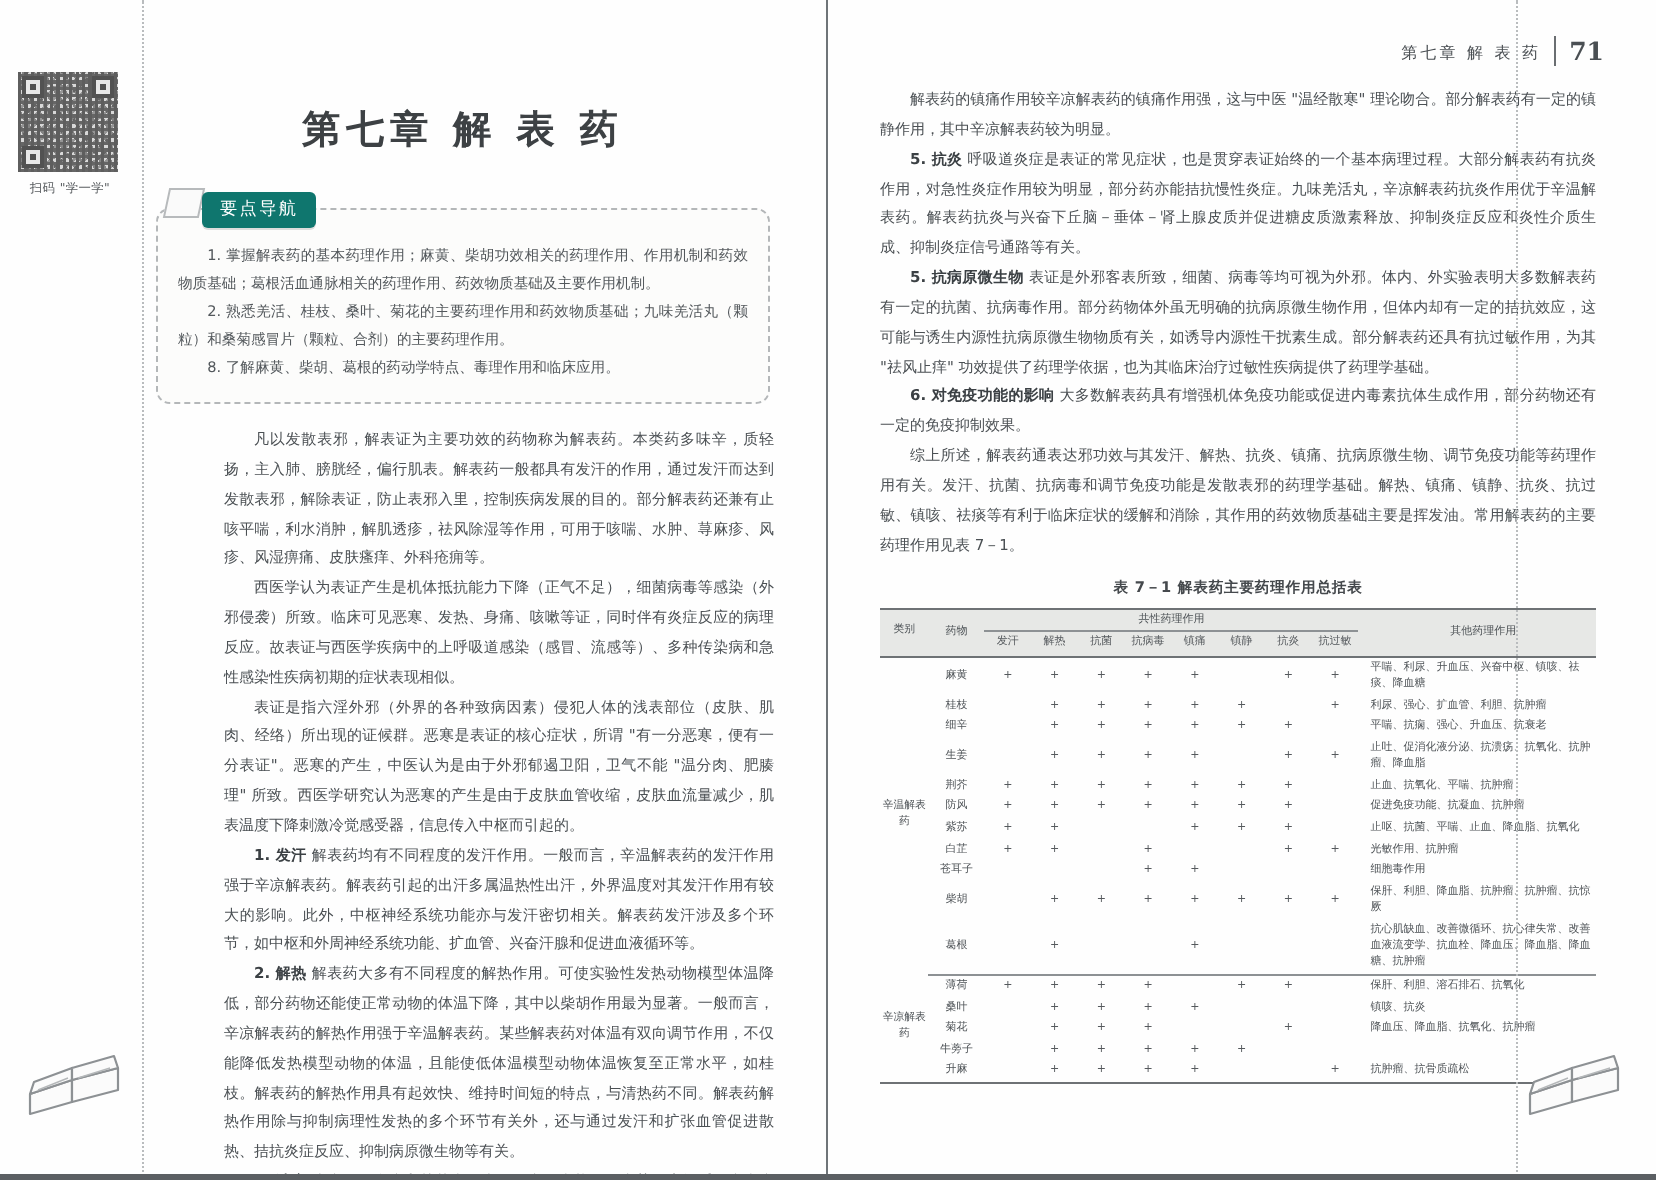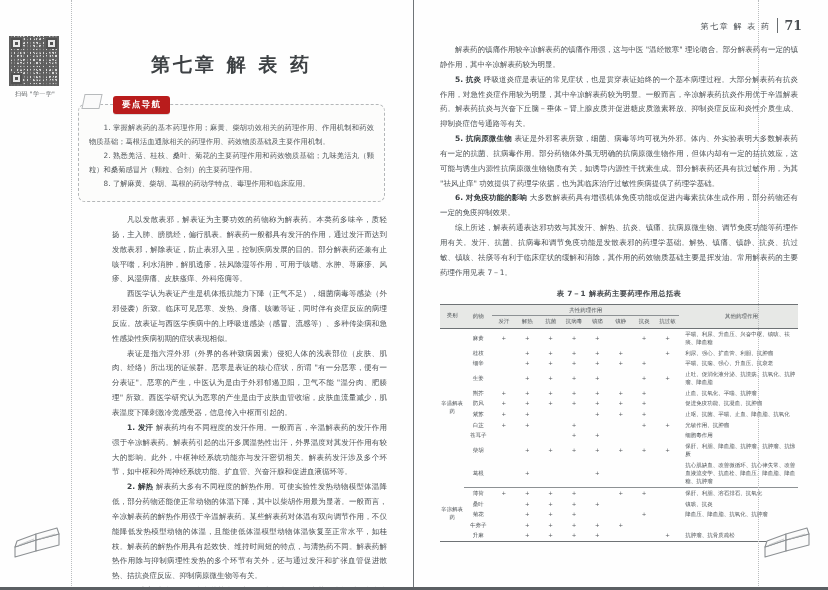--- a/index.html
+++ b/index.html
@@ -78,28 +78,27 @@
   .callout {
     position: relative;
     margin: 26px 6px 0 6px;
     border: 1.3px dashed #b4b7b9;
     border-radius: 7px;
     padding: 16px 10px 10px 10px;
     background: #fcfcfb;
   }
   .callout-badge {
     position: absolute; left: 22px; top: -9px;
-    background: #b91c1c;
+    background: #0f766e;
     color: #ffffff;
-    font-size: 8.6px; font-weight: bold;
+    font-size: 8.6px; font-weight: normal;
     padding: 3px 9px 3px 9px;
     border-radius: 3px;
     letter-spacing: 1.2px;
     box-shadow: 0 1px 0 rgba(0,0,0,.12);
-    margin-left: 12px;
   }
   .callout-tab {
     position: absolute; left: 4px; top: -11px;
     width: 18px; height: 15px;
     border: 1.2px solid #b7babc;
     background: #fafafa;
     transform: skewX(-12deg);
   }
   .callout p {
     font-size: 7.3px; line-height: 1.92; color: #53585c;
@@ -262,21 +261,21 @@
 
     <div class="page-head">
       <span>第七章  解  表  药</span><span class="pg-no">71</span>
     </div>
 
     <div class="right-body">
       <p>解表药的镇痛作用较辛凉解表药的镇痛作用强，这与中医 "温经散寒" 理论吻合。部分解表药有一定的镇静作用，其中辛凉解表药较为明显。</p>
 
       <p>
         <b>5. 抗炎</b>
-        <span>呼吸道炎症是表证的常见症状，也是贯穿表证始终的一个基本病理过程。大部分解表药有抗炎作用，对急性炎症作用较为明显，其中辛凉解表药较为明显。一般而言，辛凉解表药抗炎作用优于辛温解表药。解表药抗炎与兴奋下丘脑－垂体－肾上腺皮质并促进糖皮质激素释放、抑制炎症反应和炎性介质生成、抑制炎症信号通路等有关。</span>
+        <span>呼吸道炎症是表证的常见症状，也是贯穿表证始终的一个基本病理过程。大部分解表药有抗炎作用，对急性炎症作用较为明显，部分药亦能拮抗慢性炎症。九味羌活丸，辛凉解表药抗炎作用优于辛温解表药。解表药抗炎与兴奋下丘脑－垂体－肾上腺皮质并促进糖皮质激素释放、抑制炎症反应和炎性介质生成、抑制炎症信号通路等有关。</span>
       </p>
       <p>
         <b>5. 抗病原微生物</b>
         <span>表证是外邪客表所致，细菌、病毒等均可视为外邪。体内、外实验表明大多数解表药有一定的抗菌、抗病毒作用。部分药物体外虽无明确的抗病原微生物作用，但体内却有一定的拮抗效应，这可能与诱生内源性抗病原微生物物质有关，如诱导内源性干扰素生成。部分解表药还具有抗过敏作用，为其 "祛风止痒" 功效提供了药理学依据，也为其临床治疗过敏性疾病提供了药理学基础。</span>
       </p>
       <p>
         <b>6. 对免疫功能的影响</b>
         <span>大多数解表药具有增强机体免疫功能或促进内毒素抗体生成作用，部分药物还有一定的免疫抑制效果。</span>
       </p>
 

